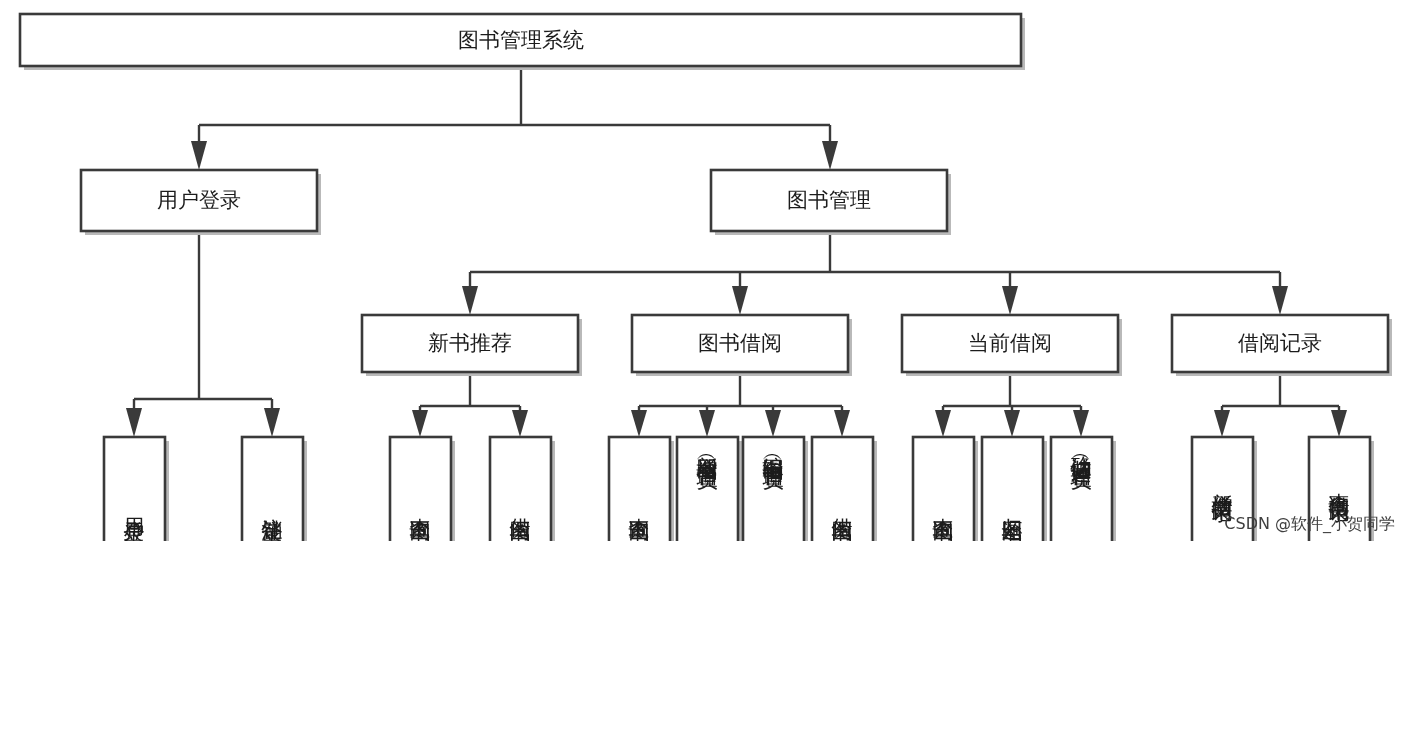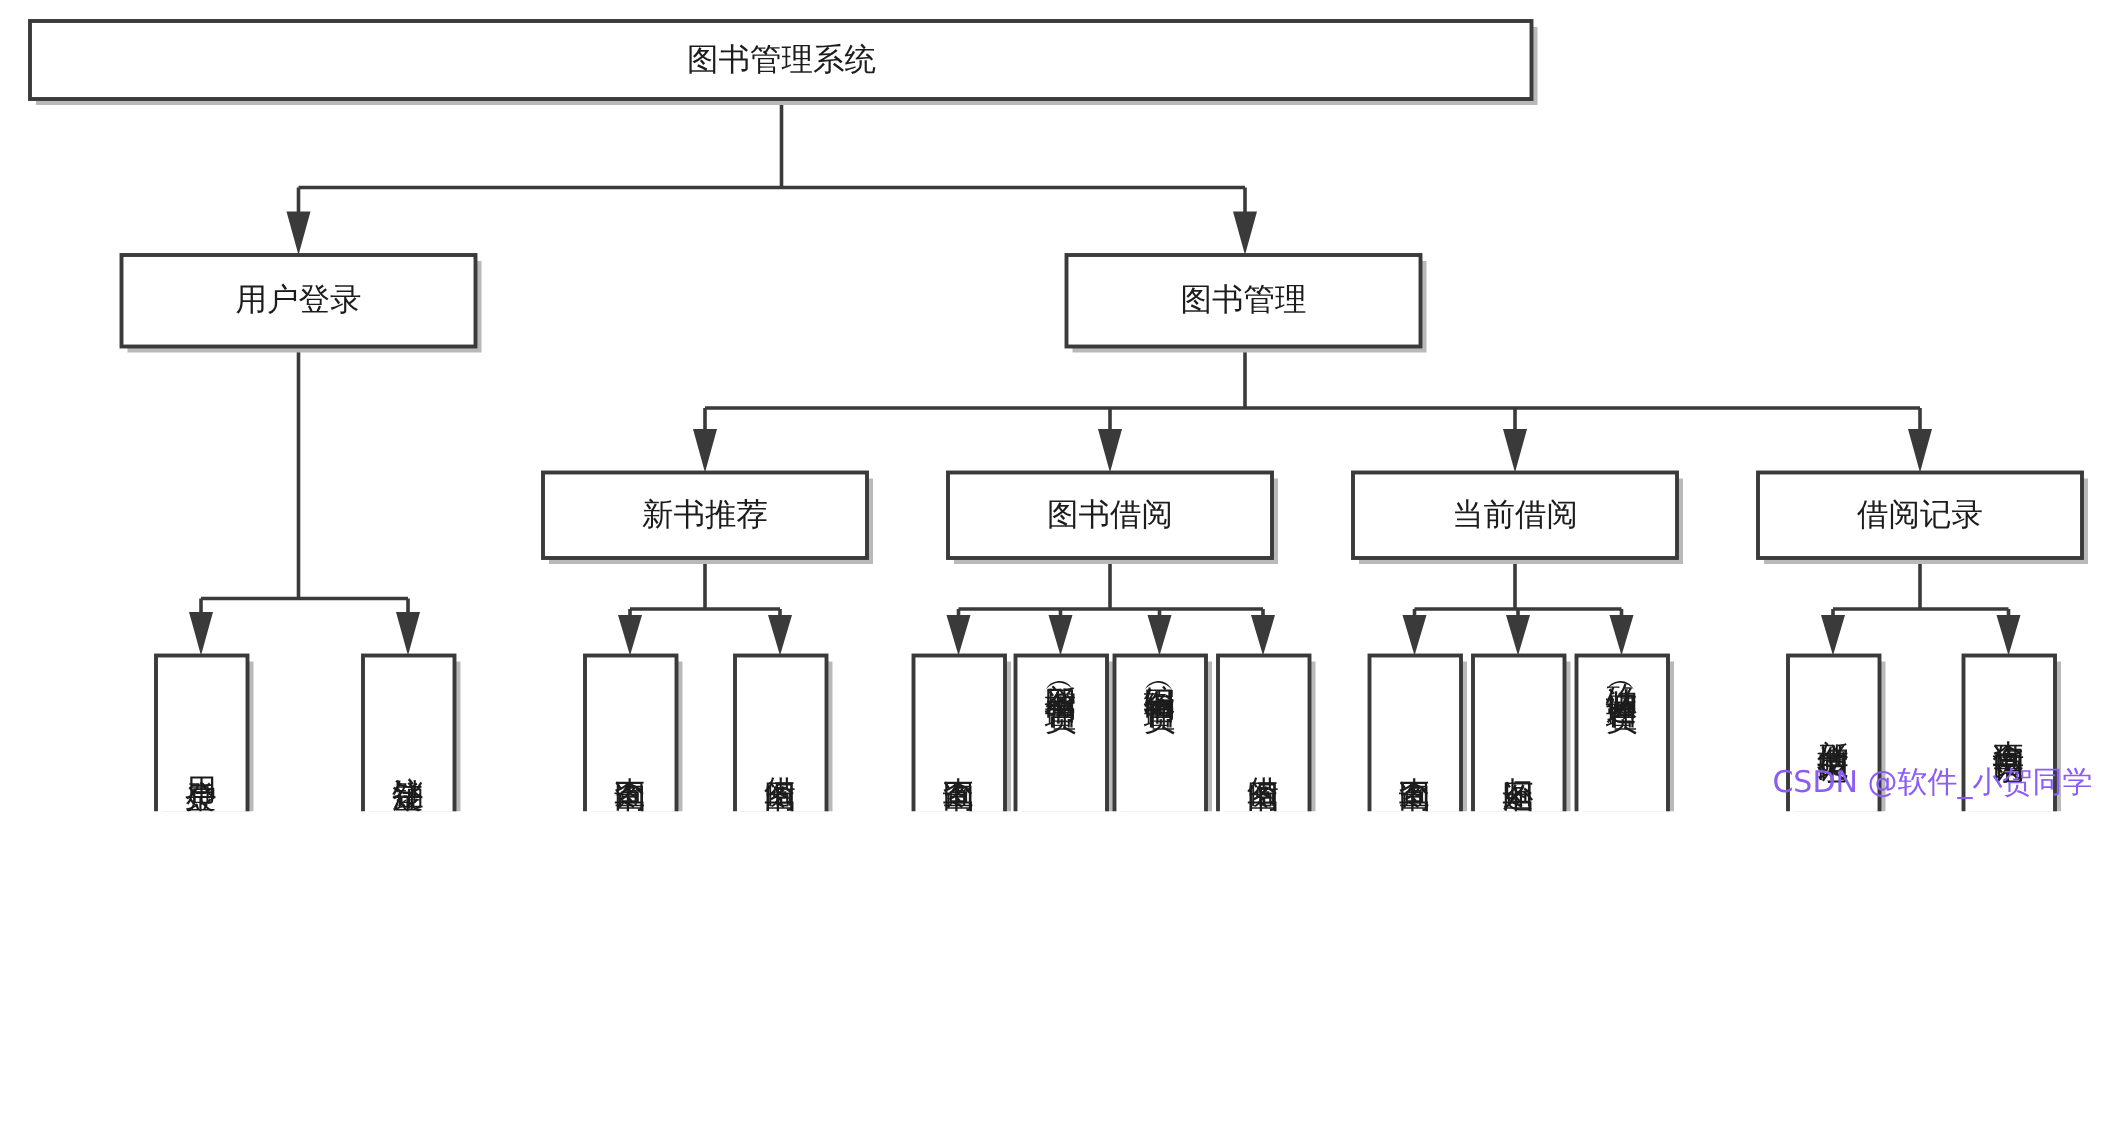--- a/index.html
+++ b/index.html
@@ -57,22 +57,22 @@
     fill: #1c1c1c;
     writing-mode: vertical-rl;
     text-orientation: upright;
     letter-spacing: 2px;
   }
   .watermark {
     position: absolute;
     right: 10px;
     bottom: 6px;
     font-family: "DejaVu Sans", "Liberation Sans", sans-serif;
-    font-size: 20px;
-    color: #8b5cf6;
+    font-size: 16px;
+    color: #404040;
     white-space: nowrap;
     user-select: none;
   }
 </style>
 </head>
 <body>
 
 <div id="diagram-root">
 
   <svg id="tree-svg" viewBox="0 0 1405 747" xmlns="http://www.w3.org/2000/svg">

